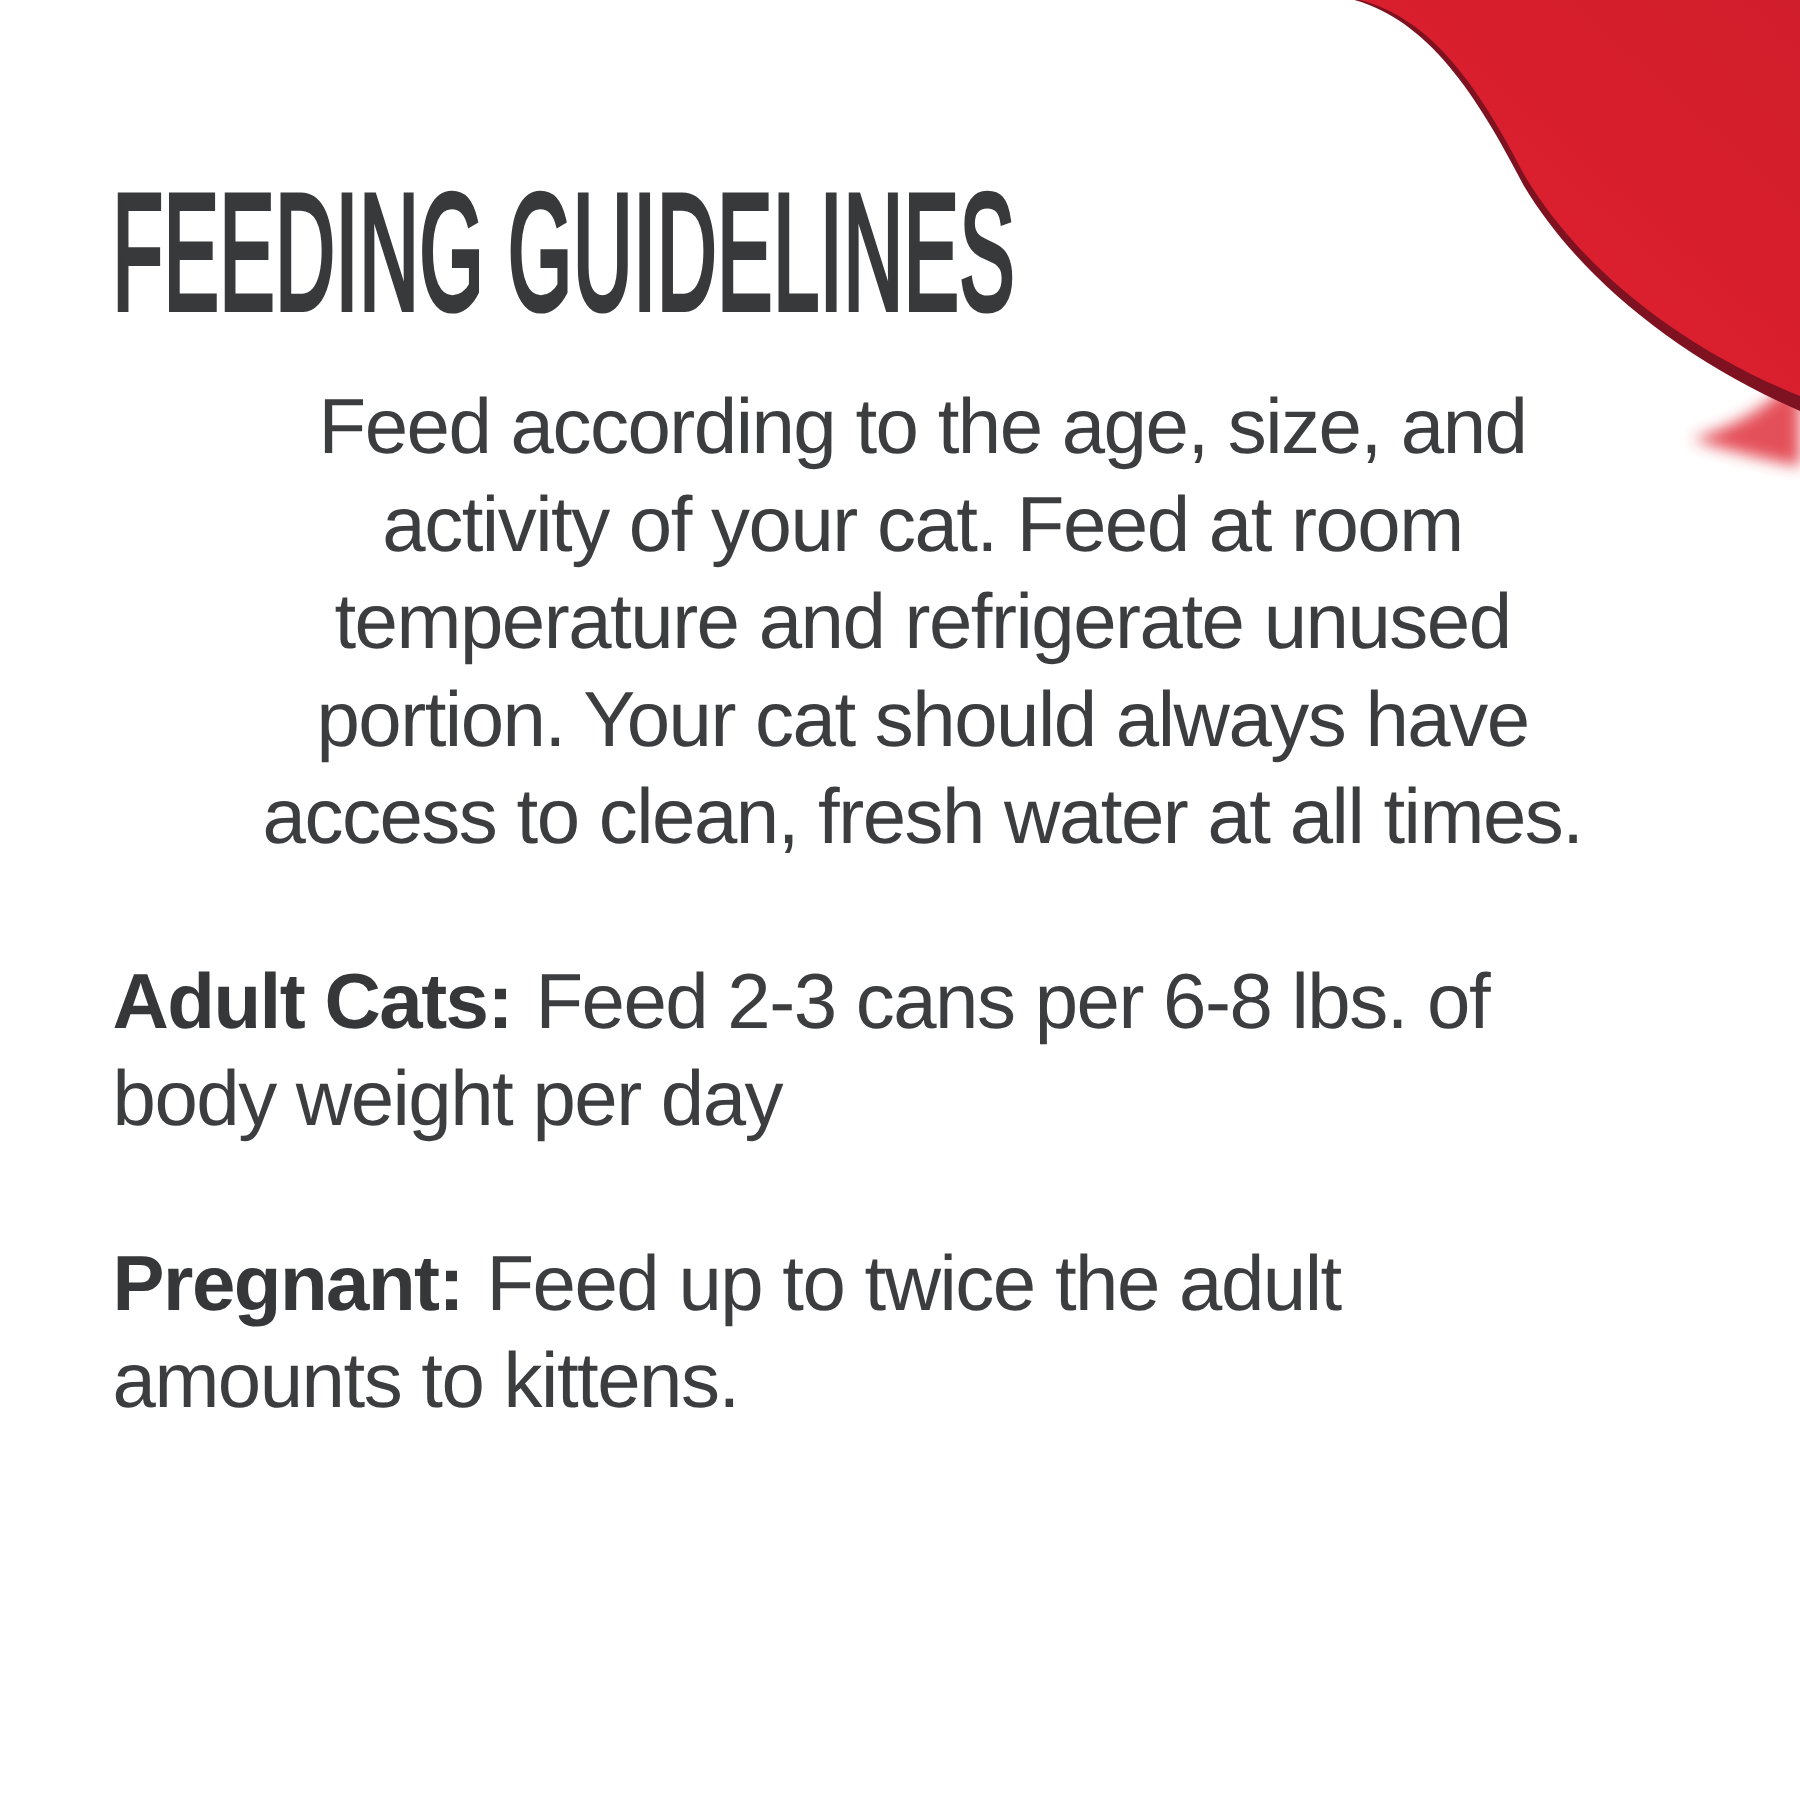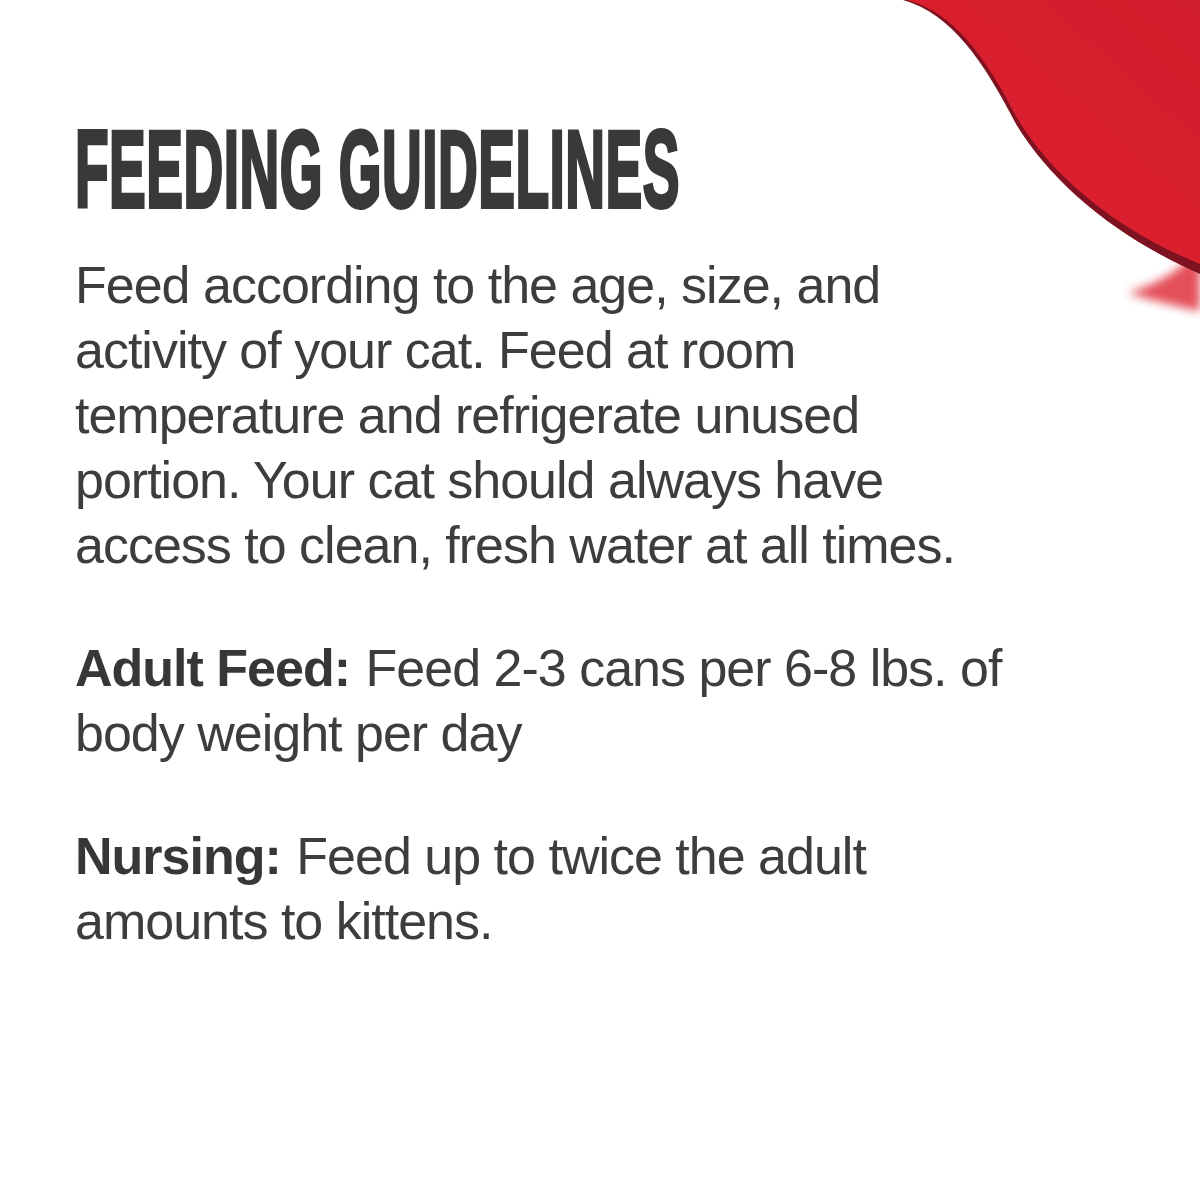--- a/index.html
+++ b/index.html
@@ -32,21 +32,21 @@
     position: absolute;
     top: 105px;
     left: 75px;
     width: 1080px;
   }
 
   h1.title {
     margin: 0 0 56px 0;
     height: 92px;
     font-size: 110px;
-    font-weight: 700;
+    font-weight: 400;
     color: #38393B;
     overflow: visible;
   }
   h1.title .condense {
     display: inline-block;
     transform: scaleX(0.50);
     transform-origin: 0 0;
     white-space: nowrap;
     line-height: 1;
     letter-spacing: 1px;
@@ -55,20 +55,21 @@
 
   .body-text {
     font-size: 52px;
     line-height: 65px;
     letter-spacing: -1px;
     color: #3B3D3F;
   }
   p.intro {
     margin: 0;
     white-space: pre-line;
+    text-align: center;
   }
   p.guideline {
     margin: 58px 0 0 0;
   }
   p.guideline .label {
     font-weight: 700;
     color: #353739;
     margin-right: 0.30em;
   }
   p.guideline .g-text {
@@ -103,24 +104,24 @@
 
     <h1 class="title"><span class="condense">FEEDING GUIDELINES</span></h1>
 
     <p class="intro body-text">Feed according to the age, size, and
 activity of your cat. Feed at room
 temperature and refrigerate unused
 portion. Your cat should always have
 access to clean, fresh water at all times.</p>
 
     <p class="guideline body-text">
-      <span class="label">Adult Feed:</span><span class="g-text">Feed 2-3 cans per 6-8 lbs. of
+      <span class="label">Adult Cats:</span><span class="g-text">Feed 2-3 cans per 6-8 lbs. of
 body weight per day</span>
     </p>
 
     <p class="guideline body-text">
-      <span class="label">Nursing:</span><span class="g-text">Feed up to twice the adult
+      <span class="label">Pregnant:</span><span class="g-text">Feed up to twice the adult
 amounts to kittens.</span>
     </p>
 
 
   </div>
 </div>
 
 </body></html>

